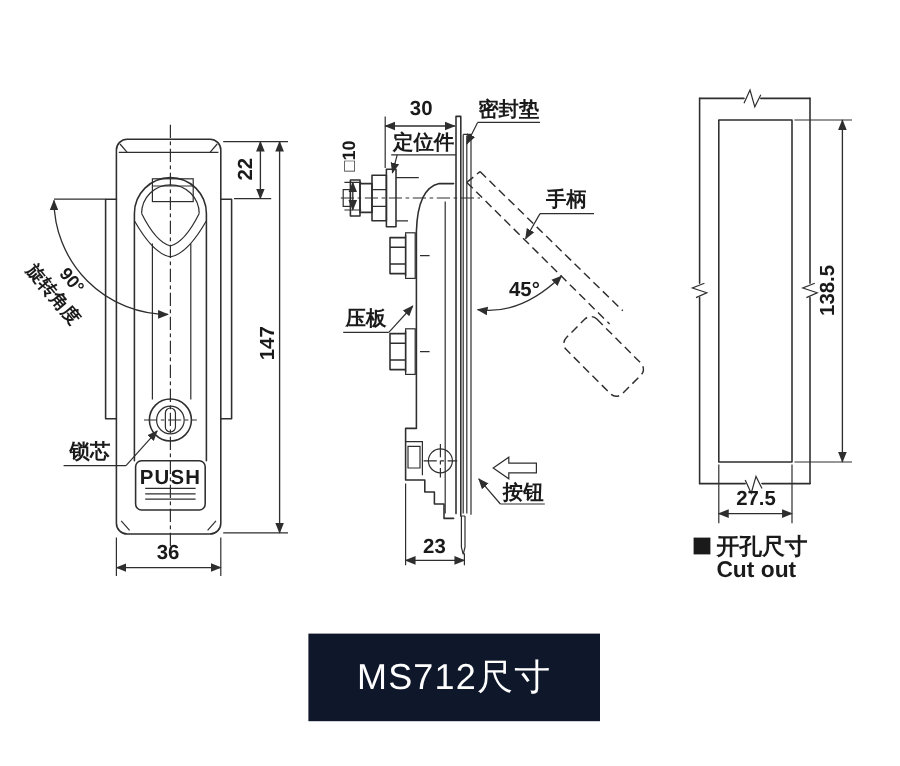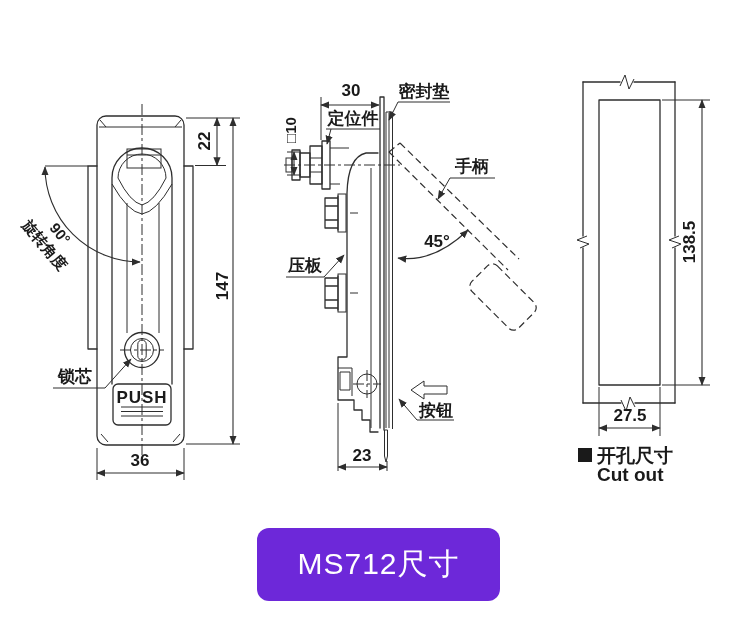--- a/index.html
+++ b/index.html
@@ -7,23 +7,23 @@
          font-family:"Liberation Sans",sans-serif;}
   svg{position:absolute;left:0;top:0;}
   .ln{stroke:#2e2e2e;stroke-width:1.3;fill:none;stroke-linecap:round;stroke-linejoin:round;}
   .thin{stroke:#2e2e2e;stroke-width:1;fill:none;}
   .dim{stroke:#2e2e2e;stroke-width:1.1;fill:none;}
   .cl{stroke:#2e2e2e;stroke-width:1;fill:none;stroke-dasharray:11 3 3 3;}
   .hd{stroke:#2e2e2e;stroke-width:1.2;fill:none;stroke-dasharray:7 4;}
   .dimtxt{font-family:"Liberation Sans",sans-serif;font-weight:bold;font-size:17px;fill:#1a1a1a;}
   .cntxt{font-family:"Liberation Sans",sans-serif;font-weight:bold;font-size:17px;fill:#1a1a1a;}
   .smtxt{font-family:"Liberation Sans",sans-serif;font-weight:bold;font-size:15px;fill:#1a1a1a;}
-  #banner{position:absolute;left:257px;top:528px;width:243px;height:73px;background:#6d28d9;
+  #banner{position:absolute;left:257px;top:528px;width:243px;height:73px;background:#0f172a;
           display:flex;align-items:center;justify-content:center;color:#ffffff;
-          font-size:30px;letter-spacing:1px;border-radius:12px;}
+          font-size:30px;letter-spacing:1px;}
 </style>
 </head>
 <body>
 
 <div id="stage">
 <svg width="750" height="520" viewBox="0 0 750 520">
   <defs>
     <marker id="arr" viewBox="0 0 10 10" refX="9.2" refY="5" markerWidth="9" markerHeight="9" orient="auto-start-reverse" markerUnits="userSpaceOnUse">
       <path d="M0,1 L10,5 L0,9 z" fill="#2e2e2e"></path>
     </marker>

